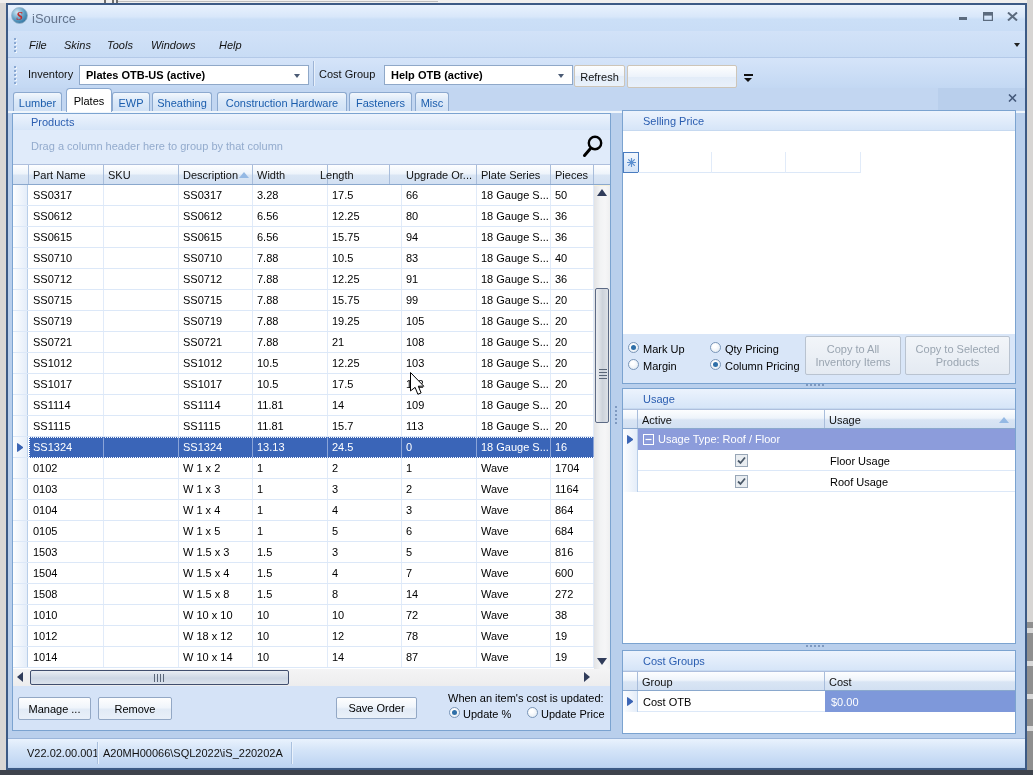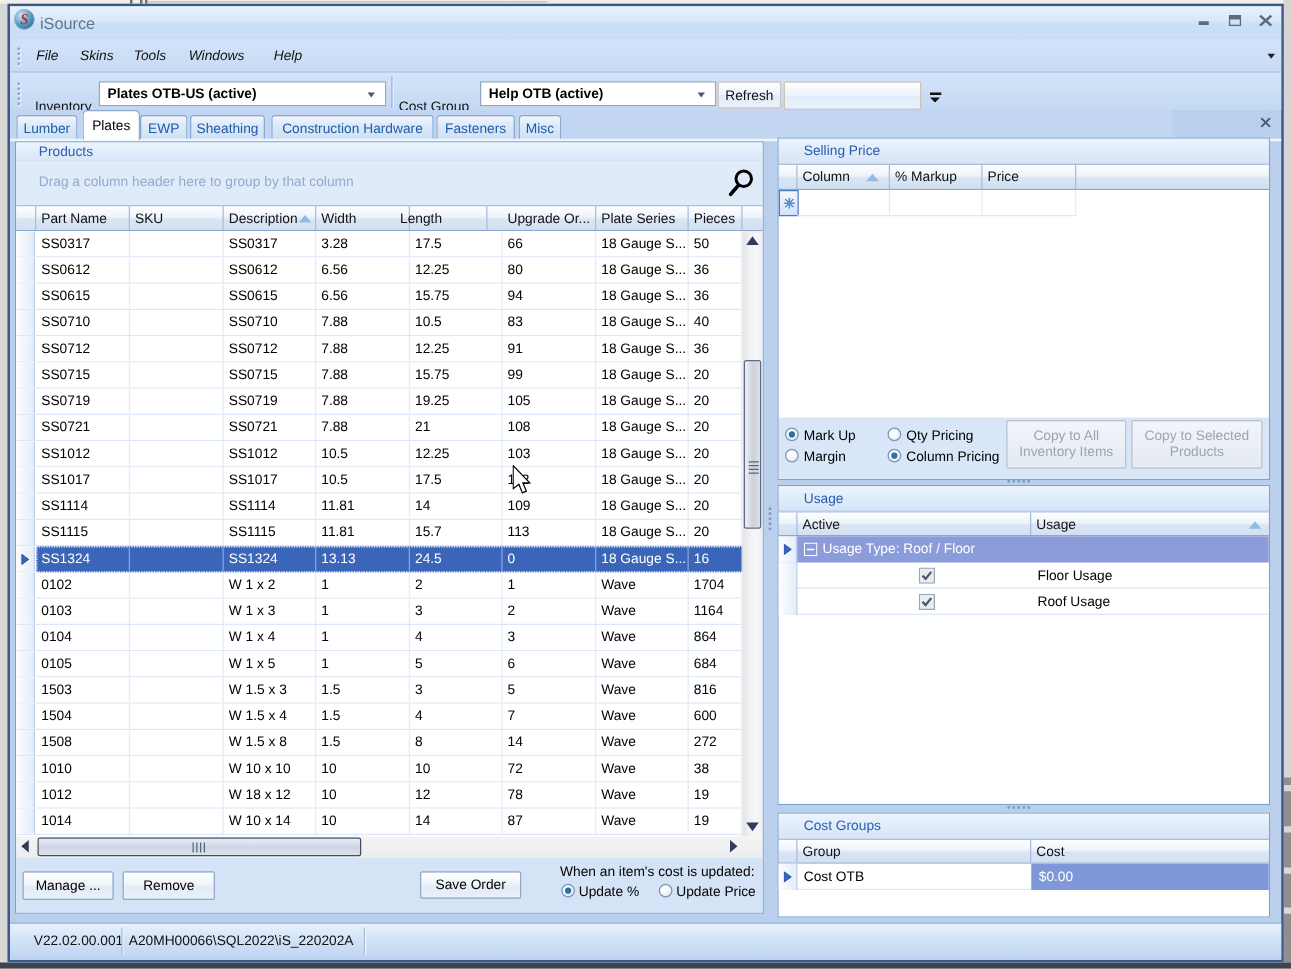--- a/index.html
+++ b/index.html
@@ -14,21 +14,21 @@
 
 #title{left:8px;top:5px;width:1017px;height:26px;background:linear-gradient(#e9f2fd 0%,#d8e7fa 45%,#cbdff7 55%,#c9ddf6 100%);}
 #title .txt{position:absolute;left:24px;top:6px;font-size:13px;color:#64748c;}
 
 #menubar{left:8px;top:31px;width:1017px;height:26px;background:linear-gradient(#d2e2f8,#c8dcf5);font-style:italic;}
 .mitem{position:absolute;top:8px;color:#111;}
 .grip{position:absolute;width:3px;}
 .grip i{display:block;width:2px;height:2px;background:#89a8d2;margin:2px 0;box-shadow:1px 1px 0 #eef4fc;}
 
 #toolbar{left:8px;top:57px;width:1017px;height:31px;background:linear-gradient(#d5e4f9,#c3d8f3);border-top:1px solid #b3c9e8;}
-.tlabel{position:absolute;top:22px;color:#111;}
+.tlabel{position:absolute;top:10px;color:#111;}
 .combo{position:absolute;top:7px;height:20px;background:#fff;border:1px solid #8fa8c8;}
 .combo b{position:absolute;left:6px;top:3px;}
 .carrow{position:absolute;top:8px;width:0;height:0;border-left:3.5px solid transparent;border-right:3.5px solid transparent;border-top:4px solid #4a5a74;}
 .tbtn{position:absolute;top:7px;height:22px;background:linear-gradient(#fdfefe,#edf3fb 50%,#e2ecf8 51%,#e9f1fa);border:1px solid #cdc5b8;border-radius:2px;color:#111;text-align:center;}
 
 #tabstrip{left:8px;top:88px;width:930px;height:24px;background:#c2d6f1;}
 .tab{position:absolute;top:4px;height:20px;background:linear-gradient(#f2f7fd,#dce9f8 40%,#cfe0f5);border:1px solid #8ca9cf;border-bottom:none;border-radius:3px 3px 0 0;color:#1b5dad;text-align:center;}
 .tab.active{top:0;height:24px;background:#fff;color:#000;border-radius:4px 4px 0 0;z-index:3;}
 #tabline{left:8px;top:111px;width:1017px;height:2px;background:#f0f6fc;}
 
@@ -469,27 +469,20 @@
    <span style="position:absolute;left:435px;top:6px;white-space:nowrap;">When an item's cost is updated:</span>
    <span class="radio on" style="left:436px;top:21px"></span>
       <span class="rlabel" style="left:450px;top:22px">Update %</span>
    <span class="radio" style="left:514px;top:21px"></span>
       <span class="rlabel" style="left:528px;top:22px">Update Price</span>
  </div>
 </div>
 
 <div class="abs panel" id="selling" style="left:622px;top:110px;width:394px;height:274px;">
  <div class="pcap2">Selling Price</div>
- <div class="ghead" style="left:0;top:20px;width:392px;height:21px;">
-   <div class="hcell" style="left:0;width:15px;"></div>
-   <div class="hcell" style="left:15px;width:74px;">Column<span class="sortup" style="right:8px;top:7px"></span></div>
-   <div class="hcell" style="left:89px;width:74px;">% Markup</div>
-   <div class="hcell" style="left:163px;width:75px;">Price</div>
-   <div class="hcell" style="left:238px;width:154px;border-right:none"></div>
- </div>
  <div class="abs" style="left:0;top:41px;width:392px;height:182px;background:#fff;">
    <div style="position:absolute;left:0;top:0;width:16px;height:21px;background:linear-gradient(#f2f7fd,#d3e3f7);border:1px solid #4a7cc0;">
      <svg width="9" height="9" style="margin:5px 0 0 3px" viewBox="0 0 9 9">
           <path d="M4.5 0.5 L4.5 8.5 M0.5 4.5 L8.5 4.5 M1.6 1.6 L7.4 7.4 M7.4 1.6 L1.6 7.4" stroke="#5b8fd0" stroke-width="1.2" stroke-linecap="round"></path>
         </svg>
    </div>
    <div style="position:absolute;left:15px;top:0;width:74px;height:21px;border-right:1px solid #e1ebf9;border-bottom:1px solid #dce8f8;"></div>
    <div style="position:absolute;left:89px;top:0;width:74px;height:21px;border-right:1px solid #e1ebf9;border-bottom:1px solid #dce8f8;"></div>
    <div style="position:absolute;left:163px;top:0;width:75px;height:21px;border-right:1px solid #e1ebf9;border-bottom:1px solid #dce8f8;"></div>
  </div>

